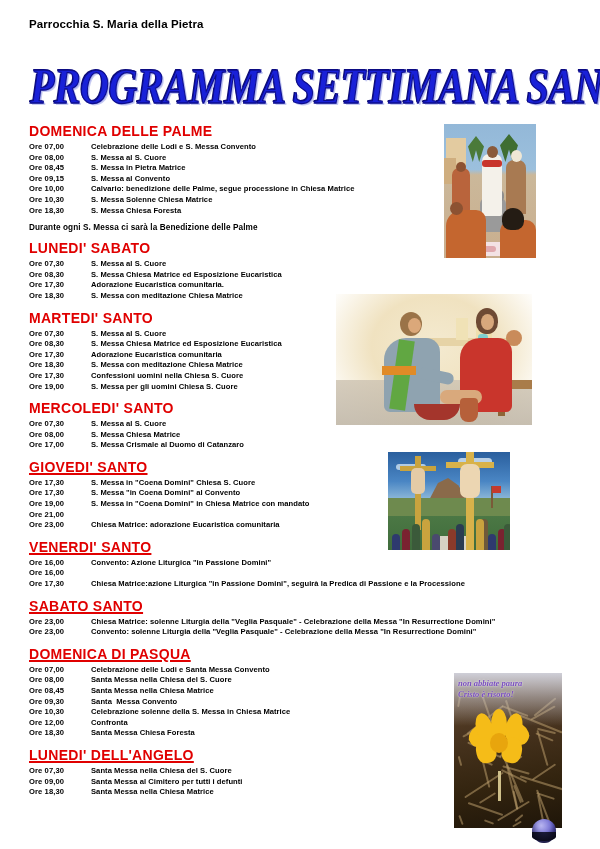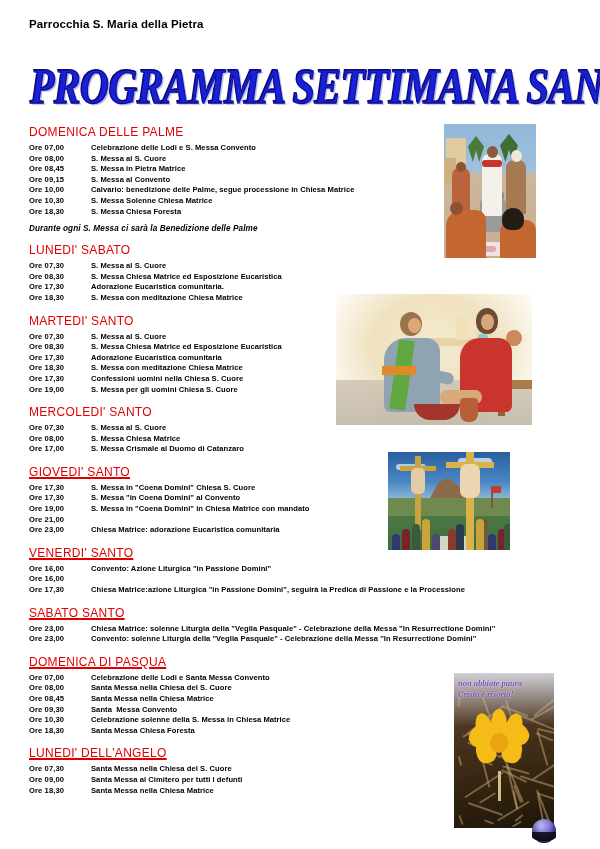--- a/index.html
+++ b/index.html
@@ -74,22 +74,22 @@
     position: absolute;
     left: 29px;
     top: 122px;
     width: 552px;
   }
   .day-section {
     margin-bottom: 7px;
   }
   .day-heading {
     color: #e00000;
-    font-size: 12px;
-    font-weight: normal;
+    font-size: 14px;
+    font-weight: bold;
     letter-spacing: 0.3px;
     line-height: 13px;
     margin-bottom: 4px;
     display: inline-block;
   }
   .day-heading.underlined {
     text-decoration: underline;
     text-decoration-thickness: 1.5px;
   }
   .entries { }
@@ -108,21 +108,20 @@
   .entry-desc {
     font-size: 7.6px;
     font-weight: bold;
     color: #000000;
     letter-spacing: 0.05px;
     white-space: pre;
   }
   .day-note {
     font-size: 8.2px;
     font-weight: bold;
-    font-style: italic;
     color: #000000;
     margin-top: 7px;
     letter-spacing: 0.1px;
     white-space: nowrap;
   }
 
   
   .art {
     position: absolute;
     overflow: hidden;
@@ -207,21 +206,21 @@
   .art-cross .crowd { position:absolute; left:0; bottom:0; width:100%; height:34px; }
   .art-cross .c { position:absolute; bottom:0; width:8px; border-radius:4px 4px 0 0; }
   .art-cross .road { position:absolute; left:52px; bottom:0; width:26px; height:14px; background:#d6d2c4; }
   .art-cross .flag { position:absolute; left:104px; top:34px; width:9px; height:7px; background:#c43a2e; }
   .art-cross .flagpole { position:absolute; left:103px; top:34px; width:2px; height:22px; background:#7a5a38; }
 
   
   .art-crocus {
     left: 454px;
     top: 673px;
-    width: 100px;
+    width: 108px;
     height: 155px;
     background: linear-gradient(170deg, #6a4c2c 0%, #4a3520 35%, #33240f 70%, #1e1509 100%);
   }
   .art-crocus .twig { position:absolute; background:#b89a6a; opacity:.55; height:2px; border-radius:1px; }
   .art-crocus .glow { position:absolute; left:0; top:0; width:100%; height:34%;
       background: linear-gradient(#cfcfd8 0%, rgba(200,200,210,.55) 45%, rgba(60,45,25,0) 100%); }
   .art-crocus .caption {
     position: absolute;
     left: 4px;
     top: 5px;
@@ -421,20 +420,24 @@
             <span class="entry-time">Ore 08,45</span>
             <span class="entry-desc">Santa Messa nella Chiesa Matrice</span>
           </div>
           <div class="entry">
             <span class="entry-time">Ore 09,30</span>
             <span class="entry-desc">Santa  Messa Convento</span>
           </div>
           <div class="entry">
             <span class="entry-time">Ore 10,30</span>
             <span class="entry-desc">Celebrazione solenne della S. Messa in Chiesa Matrice</span>
+          </div>
+          <div class="entry">
+            <span class="entry-time">Ore 12,00</span>
+            <span class="entry-desc">Confronta</span>
           </div>
           <div class="entry">
             <span class="entry-time">Ore 18,30</span>
             <span class="entry-desc">Santa Messa Chiesa Foresta</span>
           </div>
         </div></div>
       <div class="day-section"><div class="day-heading underlined">LUNEDI' DELL'ANGELO</div><div class="entries">
           <div class="entry">
             <span class="entry-time">Ore 07,30</span>
             <span class="entry-desc">Santa Messa nella Chiesa del S. Cuore</span>

